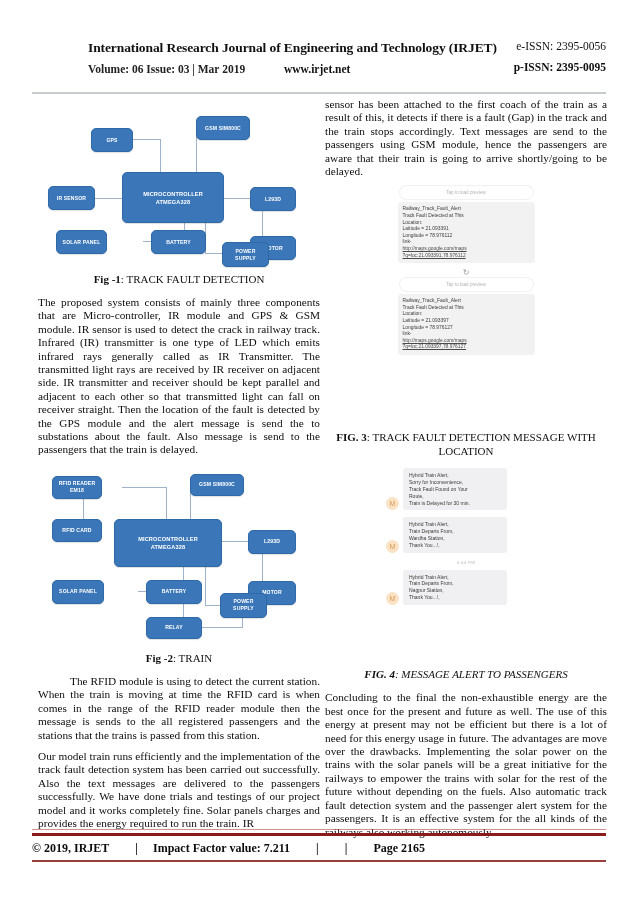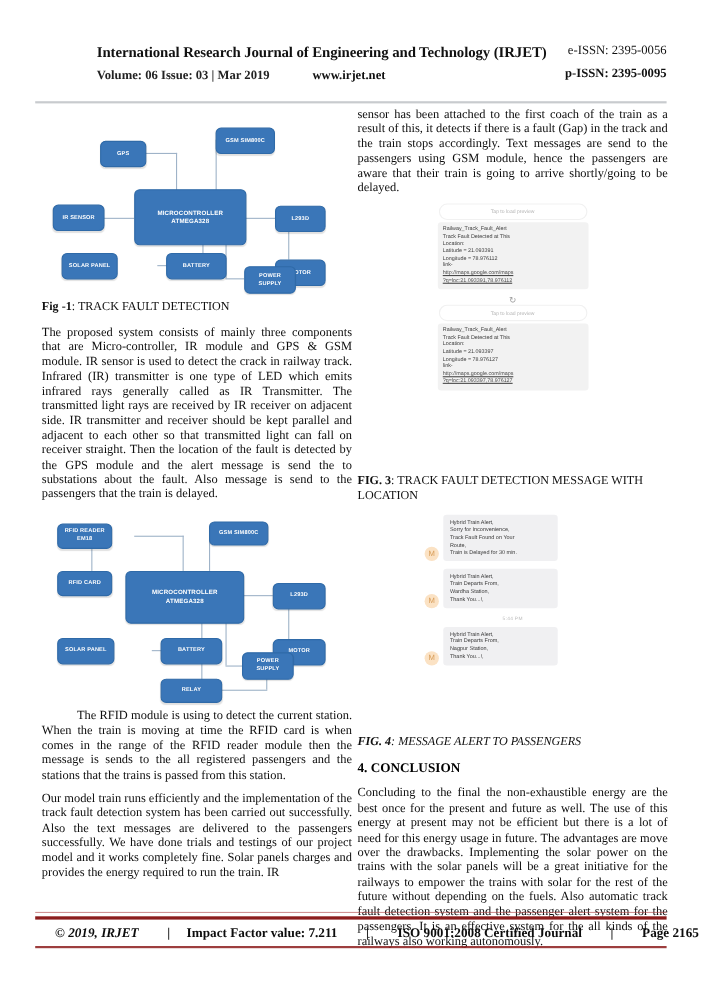--- a/index.html
+++ b/index.html
@@ -33,21 +33,21 @@
   
   .col-left{position:absolute;left:38px;top:98px;width:282px;}
   .col-right{position:absolute;left:325px;top:98px;width:282px;}
 
   p.body{
     font-family:"Liberation Serif", serif;font-size:11.3px;line-height:13.4px;
     text-align:justify;margin:0 0 8px 0;color:#0d0d0d;
   }
   p.body.indent{text-indent:32px;}
   .caption{
-    font-family:"Liberation Serif", serif;font-size:11px;
+    text-align:center;font-family:"Liberation Serif", serif;font-size:11px;
     margin:6px 0 10px 0;line-height:14px;color:#111;
   }
   .caption b{font-weight:bold;}
   h3.sec{
     font-family:"Liberation Serif", serif;font-size:12px;font-weight:bold;
     margin:10px 0 9px 0;color:#000;
   }
 
   
   .diagram{position:relative;width:282px;background:#fff;}
@@ -108,21 +108,21 @@
   
   .foot-rule{position:absolute;left:32px;top:833px;width:574px;height:3px;background:#8c1c1c;}
   .foot-rule2{position:absolute;left:32px;top:829px;width:574px;height:1px;background:#b04a4a;opacity:.6;}
   .footer{
     position:absolute;left:32px;top:838px;width:574px;height:20px;
     display:flex;align-items:center;font-family:"Liberation Serif", serif;
     font-size:12px;font-weight:bold;color:#0d0d0d;
   }
   .foot-cell{white-space:nowrap;}
   .foot-sep{color:#0d0d0d;}
-  .f1{margin-left:18px;font-style:italic;} .f2{margin-left:26px;} .f3{margin-left:15px;}
+  .f1{margin-left:0px;} .f2{margin-left:26px;} .f3{margin-left:15px;}
   .f4{margin-left:26px;} .f5{margin-left:26px;} .f6{margin-left:26px;} .f7{margin-left:26px;}
   .foot-rule-bottom{position:absolute;left:32px;top:860px;width:574px;height:2px;background:#8c1c1c;opacity:.85;}
 </style>
 </head>
 <body>
 
 <div class="page">
 
   <div class="header">
     <div class="hdr-main">
@@ -234,20 +234,23 @@
       </div>
       <div class="node" style="left:182px;top:128px;width:45px;height:23px;flex-direction:column;">
         <span>POWER</span>
         <span>SUPPLY</span>
       </div>
       <div class="node" style="left:108px;top:152px;width:54px;height:20px;">
         <span>RELAY</span>
       </div>
     </div>
 
+    <div class="caption">
+      <b>Fig -2</b><span>: TRAIN</span>
+    </div>
 
     <p class="body indent">The RFID module is using to detect the current station. When the train is moving at time the RFID card is when comes in the range of the RFID reader module then the message is sends to the all registered passengers and the stations that the trains is passed from this station.</p>
 
 
     <p class="body">Our model train runs efficiently and the implementation of the track fault detection system has been carried out successfully. Also the text messages are delivered to the passengers successfully. We have done trials and testings of our project model and it works completely fine. Solar panels charges and provides the energy required to run the train. IR</p>
   </div>
 
   <div class="col-right">
 
     <p class="body">sensor has been attached to the first coach of the train as a result of this, it detects if there is a fault (Gap) in the track and the train stops accordingly. Text messages are send to the passengers using GSM module, hence the passengers are aware that their train is going to arrive shortly/going to be delayed.</p>
@@ -322,31 +325,29 @@
           </div>
         </div>
 
       </div>
     </div>
 
     <div class="caption" style="margin-top:4px;font-style:italic;">
       <b>FIG. 4</b><span>: MESSAGE ALERT TO PASSENGERS</span>
     </div>
 
-    <h3 class="sec" style="margin-top:6px;">4. CONCLUSION</h3>
 
     <p class="body">Concluding to the final the non-exhaustible energy are the best once for the present and future as well. The use of this energy at present may not be efficient but there is a lot of need for this energy usage in future. The advantages are move over the drawbacks. Implementing the solar power on the trains with the solar panels will be a great initiative for the railways to empower the trains with solar for the rest of the future without depending on the fuels. Also automatic track fault detection system and the passenger alert system for the passengers.  It is an effective  system for the all kinds of the railways also working autonomously.</p>
   </div>
 
   <div class="foot-rule2"></div>
   <div class="foot-rule"></div>
   <div class="footer">
     <span class="foot-cell f1">© 2019, IRJET</span>
     <span class="foot-cell foot-sep f2">|</span>
     <span class="foot-cell f3">Impact Factor value: 7.211</span>
     <span class="foot-cell foot-sep f4">|</span>
-    <span class="foot-cell f5">ISO 9001:2008 Certified Journal</span>
     <span class="foot-cell foot-sep f6">|</span>
     <span class="foot-cell f7">Page 2165</span>
   </div>
   <div class="foot-rule-bottom"></div>
 
 </div>
 
 </body></html>

